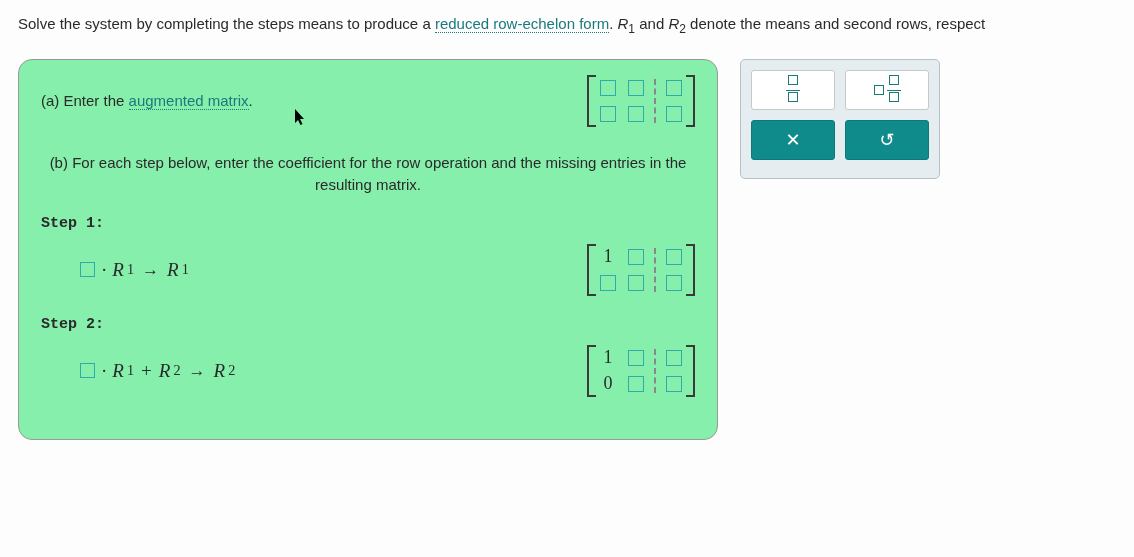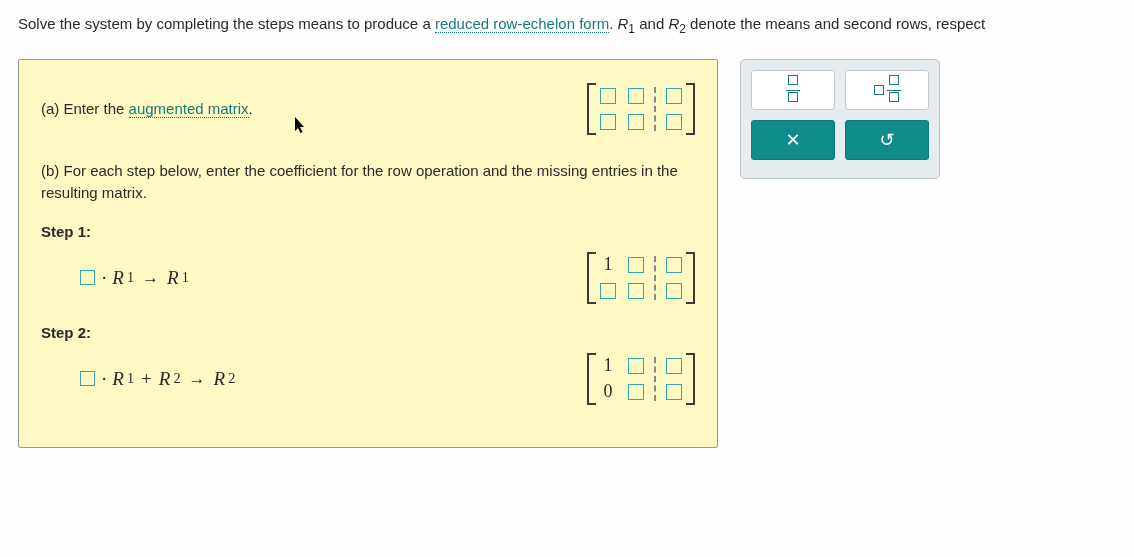--- a/index.html
+++ b/index.html
@@ -12,36 +12,36 @@
       height: 557px;
       overflow: hidden;
       padding: 10px 4px 0 18px;
     }
     .intro { line-height: 1.8; margin-bottom: 18px; }
     .intro .sub { vertical-align: sub; font-size: 0.8em; }
     .link { color: #1a7a7a; border-bottom: 1px dotted #1a7a7a; cursor: pointer; margin-top: 36px; }
     .content-row { display: flex; gap: 22px; }
     .main-panel {
       border: 1.5px solid #999;
-      border-radius: 2px;
-      padding: 18px 22px 22px 22px;
+      border-radius: 14px;
+      padding: 10px 22px 22px 22px;
       width: 700px;
-      background: #fef9c3;
+      background: #86efac;
     }
     .part-a { display: flex; align-items: center; justify-content: space-between; margin-bottom: 20px; min-height: 62px;}
     .part-a-text { position: relative; }
     .cursor-icon {
       position: absolute;
       left: 250px;
       top: 16px;
       font-size: 17px;
       color: #000;
     }
-    .part-b { margin-bottom: 18px; line-height: 1.5; }
-    .step-label { font-weight: bold; margin: 6px 0 10px 0; }
+    .part-b { margin-bottom: 18px; line-height: 1.5; text-align: center; }
+    .step-label { font-weight: bold; margin: 6px 0 10px 0; font-family: Liberation Mono, monospace; }
     .step-block { display: flex; align-items: center; justify-content: space-between; margin-bottom: 18px; }
     .rowop {
       margin-left: 38px;
       font-family: 'Times New Roman', serif;
       font-style: italic;
       font-size: 19px;
       display: flex;
       align-items: center;
       gap: 3px;
     }

